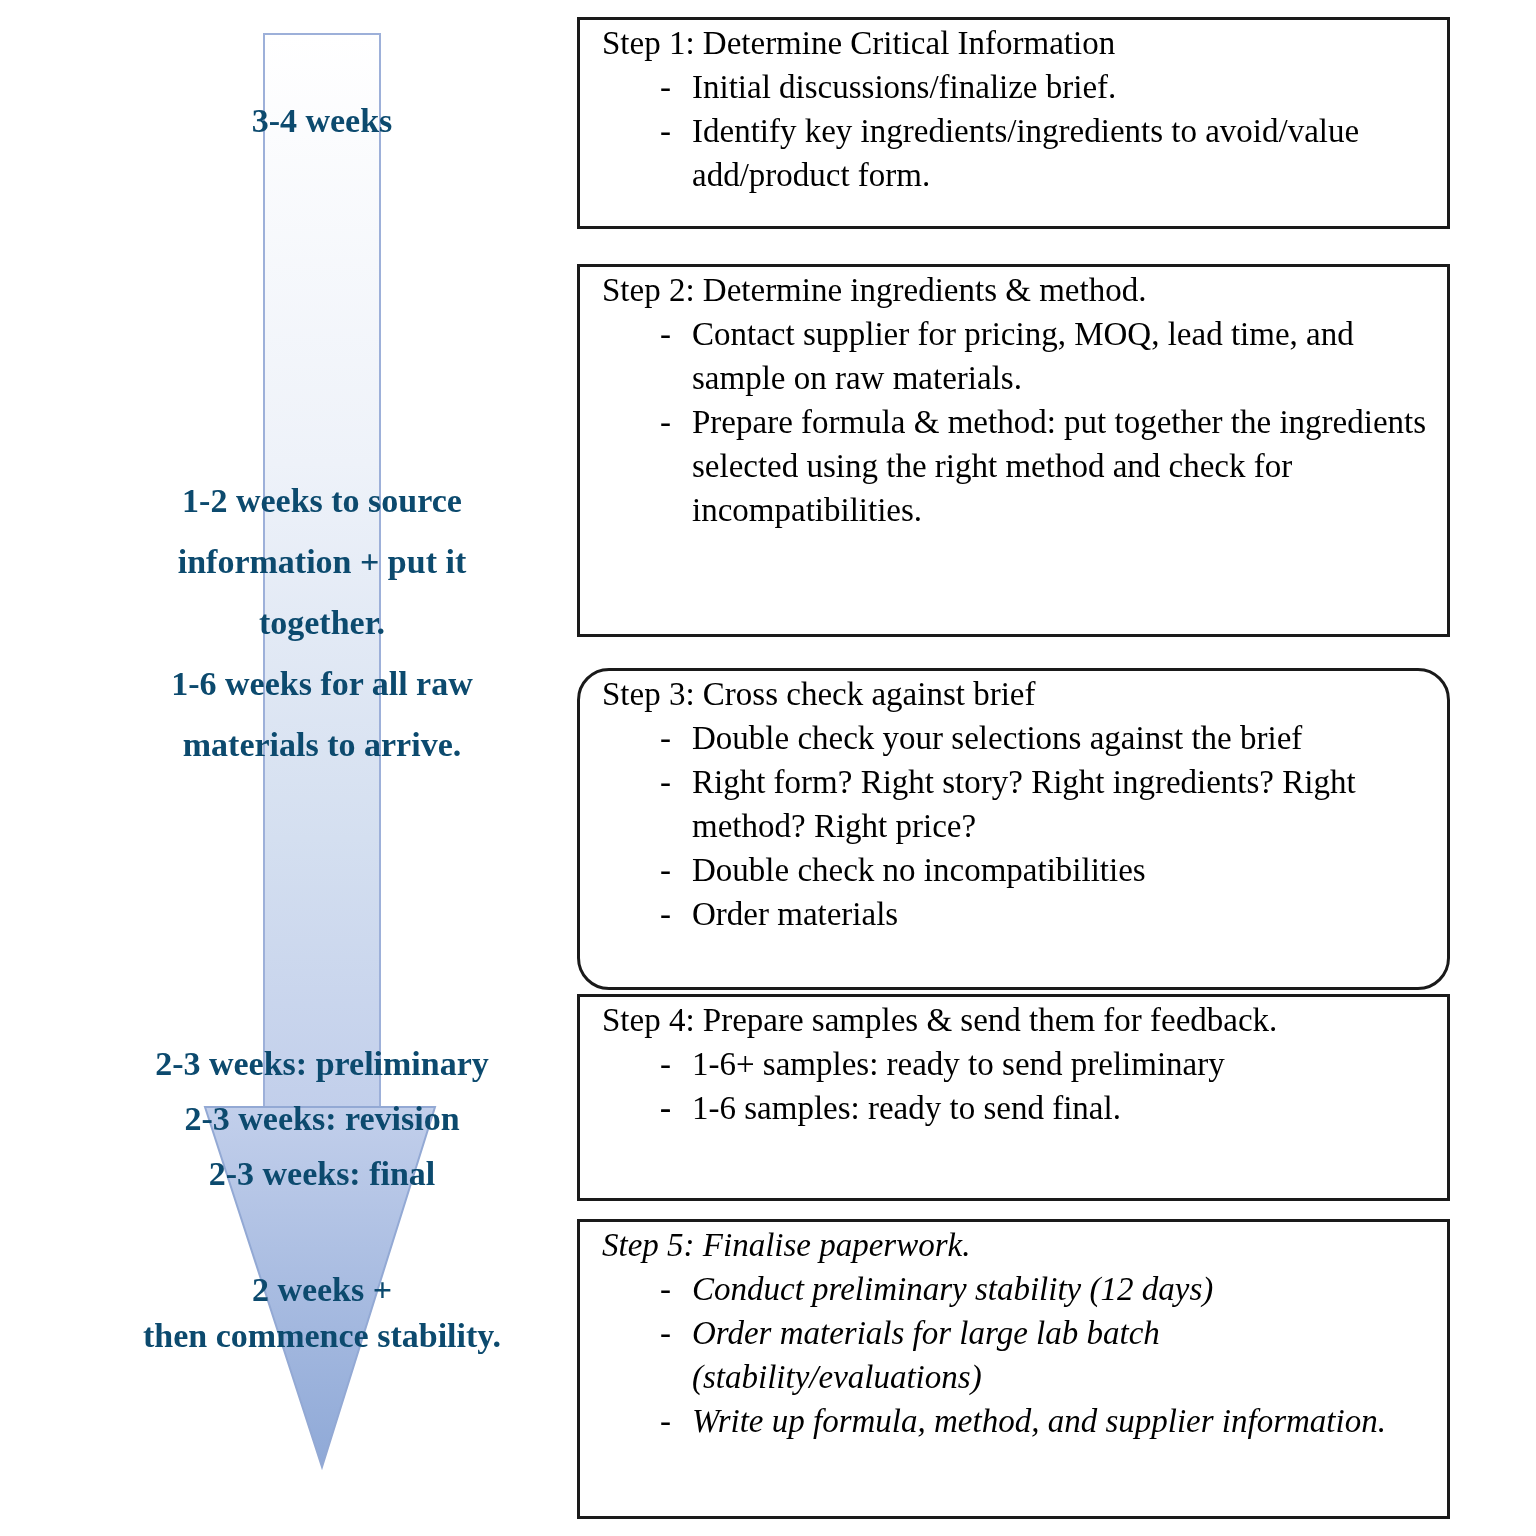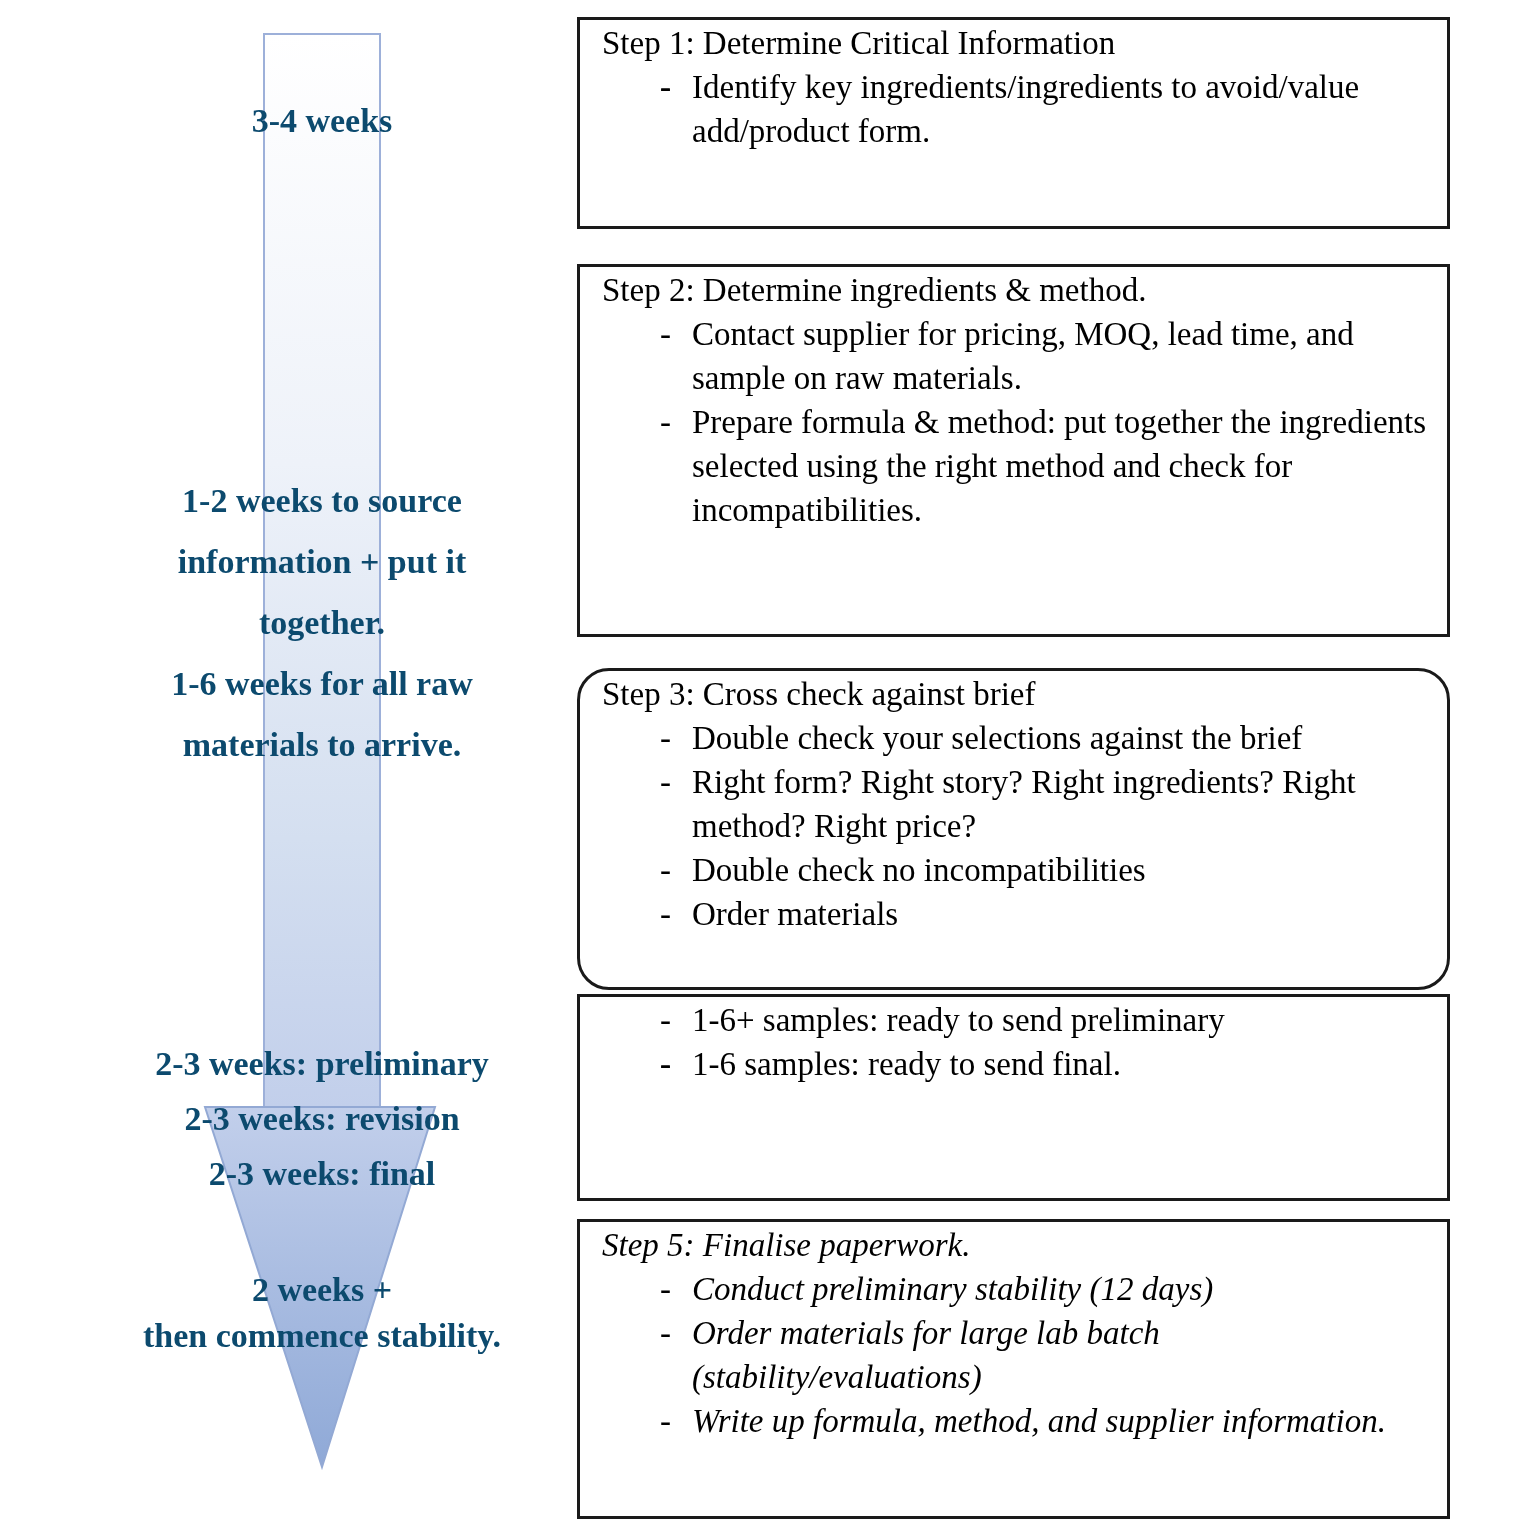--- a/index.html
+++ b/index.html
@@ -91,20 +91,21 @@
   <div class="timeline-label tl-3">2-3 weeks: preliminary
 2-3 weeks: revision
 2-3 weeks: final</div>
   <div class="timeline-label tl-4">2 weeks +
 then commence stability.</div>
 
   <div class="step-box box-1">
     <div class="step-title">Step 1: Determine Critical Information</div>
     <div class="bullet">
       <span class="dash">-</span>
+      <div class="bullet-text">Initial discussions/finalize brief.</div>
     </div>
     <div class="bullet">
       <span class="dash">-</span>
       <div class="bullet-text">Identify key ingredients/ingredients to avoid/value add/product form.</div>
     </div>
   </div>
 
   <div class="step-box box-2">
     <div class="step-title">Step 2: Determine ingredients &amp; method.</div>
     <div class="bullet">
@@ -131,20 +132,21 @@
       <span class="dash">-</span>
       <div class="bullet-text">Double check no incompatibilities</div>
     </div>
     <div class="bullet">
       <span class="dash">-</span>
       <div class="bullet-text">Order materials</div>
     </div>
   </div>
 
   <div class="step-box box-4">
+    <div class="step-title">Step 4: Prepare samples &amp; send them for feedback.</div>
     <div class="bullet">
       <span class="dash">-</span>
       <div class="bullet-text">1-6+ samples: ready to send preliminary</div>
     </div>
     <div class="bullet">
       <span class="dash">-</span>
     </div>
     <div class="bullet">
       <span class="dash">-</span>
       <div class="bullet-text">1-6 samples: ready to send final.</div>

